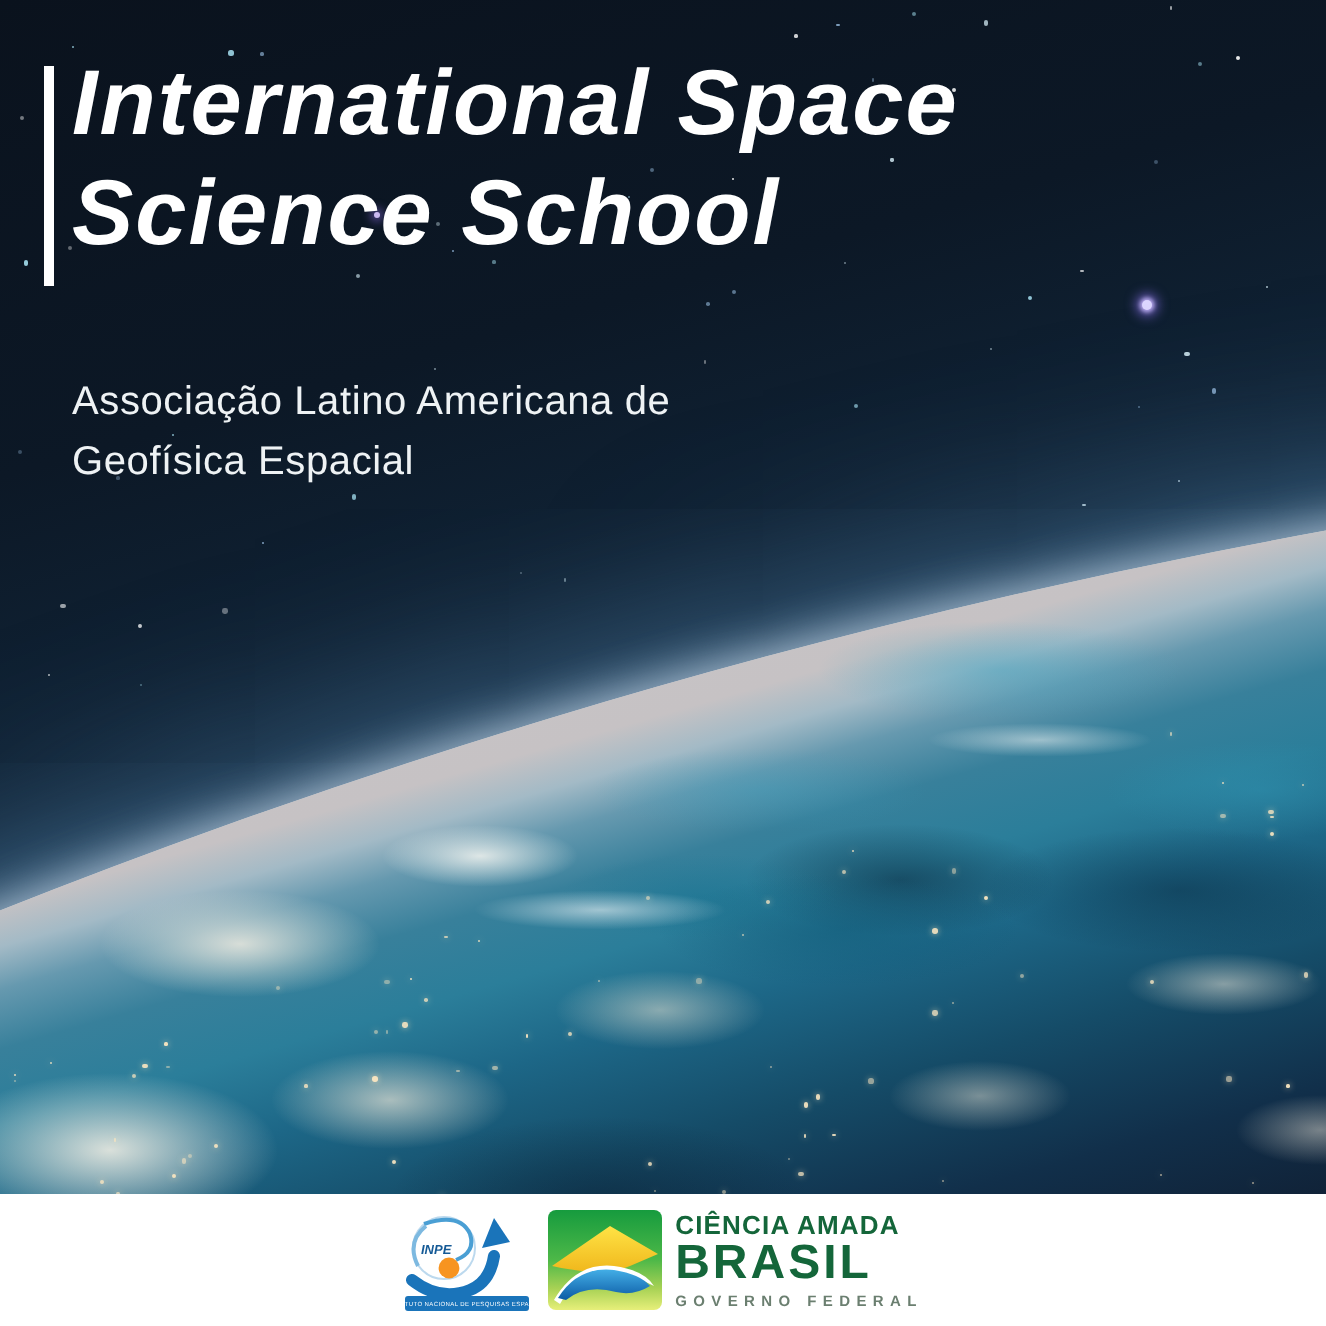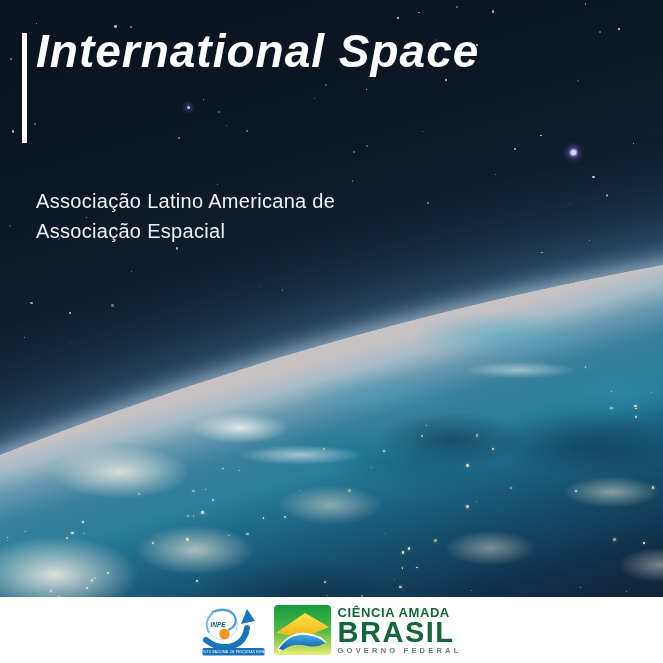--- a/index.html
+++ b/index.html
@@ -69,21 +69,21 @@
     display:flex;align-items:center;justify-content:center;
   }
   .inpe-logo{width:64px;height:52px;flex:0 0 auto;}
   .ministry{margin-left:16px;text-align:right;color:#4d4d4f;line-height:12.5px;}
   .ministry .m1{font-size:10.5px;font-weight:400;letter-spacing:.2px;}
   .ministry .m2,.ministry .m3{font-size:11.5px;font-weight:700;letter-spacing:.1px;}
   .gov-logo{display:flex;align-items:center;margin-left:8px;}
   .flag{width:57px;height:50px;flex:0 0 auto;}
   .gov-text{margin-left:7px;color:#14663a;}
   .gov-text .patria{font-size:13px;font-weight:700;letter-spacing:.6px;line-height:13px;}
-  .gov-text .brasil{font-size:29px;font-weight:700;letter-spacing:1.5px;line-height:26px;}
+  .gov-text .brasil{font-size:24px;font-weight:700;letter-spacing:1.5px;line-height:26px;}
   .gov-text .governo{font-size:7.5px;font-weight:700;letter-spacing:3.2px;color:#6b7f70;line-height:9px;margin-top:1px;}
 </style>
 </head>
 <body>
 
 <div class="poster">
 
   <div class="stars" id="stars">
       <span style="left: 69.1px; top: 312.2px; width: 1.9px; height: 1.9px; background: rgb(255, 255, 255); opacity: 0.76;"></span>
       <span style="left: 513.8px; top: 147.8px; width: 2.6px; height: 2.6px; background: rgb(159, 216, 232); opacity: 0.89;"></span>
@@ -233,24 +233,25 @@
         <span style="left: 434.1px; top: 539.3px; width: 2.6px; height: 2.6px; opacity: 0.58;"></span>
         <span style="left: 171.9px; top: 606px; width: 1.3px; height: 1.3px; opacity: 0.95;"></span>
         <span style="left: 470.7px; top: 590.1px; width: 0.8px; height: 0.8px; opacity: 0.52;"></span>
         <span style="left: 152.1px; top: 542.3px; width: 1.5px; height: 1.5px; opacity: 0.86;"></span>
       </div>
   </div>
 
   <div class="accent-bar"></div>
   <h1 class="title">
     <span>International Space</span>
+    <span>Science School</span>
   </h1>
   <p class="subtitle">
     <span>Associação Latino Americana de</span>
-    <span>Associação Espacial</span>
+    <span>Geofísica Espacial</span>
   </p>
 
   <footer class="footer">
 
     <svg class="inpe-logo" viewBox="0 0 64 52">
       <circle cx="20" cy="20" r="15.5" fill="#ffffff" stroke="#bcd9ee" stroke-width="1"></circle>
       <path d="M10 8 Q28 2 33 13 Q36 22 26 26" fill="none" stroke="#4a9fd4" stroke-width="2"></path>
       <path d="M7 29 Q1 17 11 9" fill="none" stroke="#7db9e0" stroke-width="2"></path>
       <text x="8.5" y="23" font-size="6.5" font-style="italic" font-weight="bold" fill="#155a96">INPE</text>
       <circle cx="22.5" cy="30" r="5.2" fill="#f79420"></circle>

